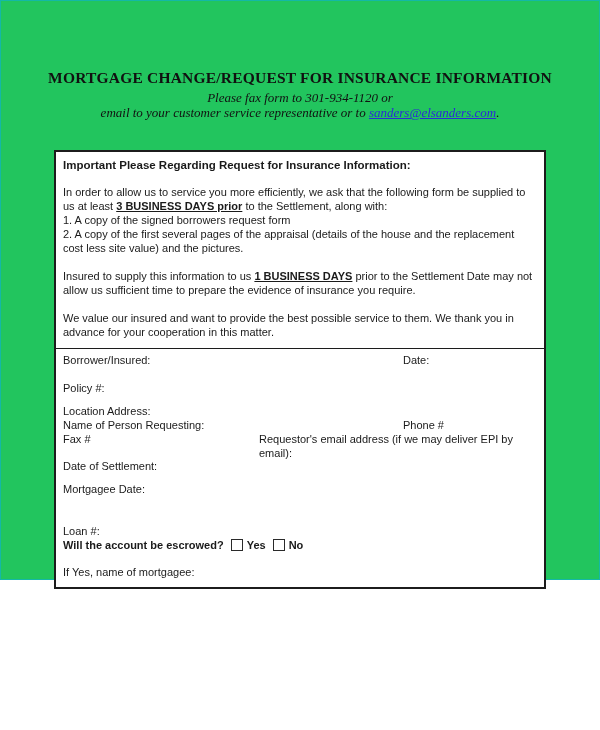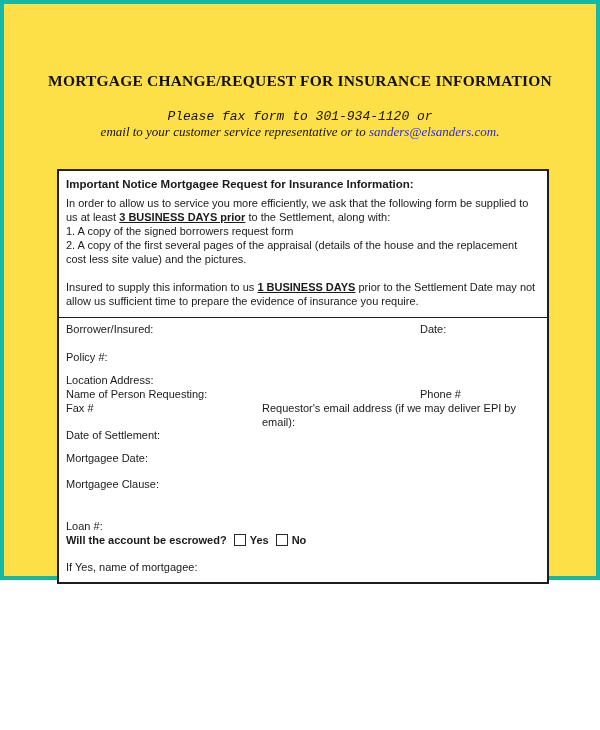--- a/index.html
+++ b/index.html
@@ -6,22 +6,22 @@
   html, body { background: #ffffff; }
   body {
     width: 600px; height: 730px;
     font-family: "Liberation Sans", sans-serif;
     color: #1a1a1a;
     position: relative;
     overflow: hidden;
   }
   .page {
     width: 600px; height: 580px;
-    border: 4px solid #14b8a6;
-    background: #fde047;
+    border: 1px solid #14b8a6;
+    background: #22c55e;
     position: relative;
   }
   
   .doc-header {
     padding-top: 68px;
     text-align: center;
     font-family: "Liberation Serif", serif;
   }
   .doc-title {
     font-size: 15.5px;
@@ -29,23 +29,24 @@
     letter-spacing: 0.2px;
     line-height: 18px;
     color: #111;
   }
   .doc-sub {
     font-style: italic;
     font-size: 13px;
     line-height: 15px;
     color: #111;
   }
-  .doc-sub.first { margin-top: 19px; font-family: Liberation Mono, monospace; }
+  .doc-sub.first { margin-top: 3px; }
   .email-link {
     color: #2b2bd5;
+    text-decoration: underline;
     cursor: pointer;
     font-style: italic;
     margin-top: 28px;
   }
   
   .form-box {
     margin: 30px 0 0 53px;
     width: 492px;
     border: 2px solid #1c1c1c;
     background: #fff;
@@ -55,30 +56,30 @@
   }
   .notice-section {
     padding: 6px 8px 9px 7px;
     border-bottom: 1px solid #1c1c1c;
   }
   .notice-heading {
     font-size: 11.5px;
     font-weight: bold;
     line-height: 15px;
   }
-  .para { margin-top: 4px; }
+  .para { margin-top: 12px; }
   .para.tight { margin-top: 0; }
   .bu {
     font-weight: bold;
     text-decoration: underline;
   }
   
   .form-section { padding: 4px 8px 8px 7px; }
   .frow { position: relative; min-height: 14px; }
-  .col2 { position: absolute; left: 354px; top: 0; }
+  .col2 { position: absolute; left: 340px; top: 0; }
   .col2.email-col { left: 196px; }
   .mt14 { margin-top: 14px; }
   .mt13 { margin-top: 13px; }
   .mt12 { margin-top: 12px; }
   .mt9  { margin-top: 9px; }
   .mt8  { margin-top: 0; }
   .mt28 { margin-top: 28px; }
   .checkbox {
     display: inline-block;
     width: 12px; height: 12px;
@@ -97,25 +98,26 @@
 
   <div class="doc-header">
     <div class="doc-title">MORTGAGE CHANGE/REQUEST FOR INSURANCE INFORMATION</div>
     <div class="doc-sub first">Please fax form to 301-934-1120 or</div>
     <div class="doc-sub"><span>email to your customer service representative or to </span><a class="email-link">sanders@elsanders.com</a><span>.</span></div>
   </div>
 
   <div class="form-box">
 
     <div class="notice-section">
-      <div class="notice-heading">Important Notice Mortgagee Request for Insurance Information:</div>
+      <div class="notice-heading">Important Please Regarding Request for Insurance Information:</div>
       <div class="para"><span>In order to allow us to service you more efficiently, we ask that the following form be supplied to us at least </span><span class="bu">3 BUSINESS DAYS prior</span><span> to the Settlement, along with:</span></div>
       <div class="para tight">1.  A copy of the signed borrowers request form</div>
       <div class="para tight">2.  A copy of the first several pages of the appraisal (details of the house and the replacement cost less site value) and the pictures.</div>
       <div class="para mt14"><span>Insured to supply this information to us </span><span class="bu">1 BUSINESS DAYS</span><span> prior to the Settlement Date may not allow us sufficient time to prepare the evidence of insurance you require.</span></div>
+      <div class="para mt14">We value our insured and want to provide the best possible service to them.  We thank you in advance for your cooperation in this matter.</div>
     </div>
 
     <div class="form-section">
 
       <div class="frow">
         <span>Borrower/Insured:</span>
         <span class="col2">Date:</span>
       </div>
 
       <div class="frow mt14">
@@ -137,23 +139,20 @@
       </div>
 
       <div class="frow mt13">
         <span>Date of Settlement:</span>
       </div>
 
       <div class="frow mt9">
         <span>Mortgagee Date:</span>
       </div>
 
-      <div class="frow mt12">
-        <span>Mortgagee Clause:</span>
-      </div>
 
       <div class="frow mt28">
         <span>Loan #:</span>
       </div>
 
       <div class="frow cbrow mt8">
         <span>Will the account be escrowed?</span><span class="checkbox"></span><span>Yes</span><span class="checkbox"></span><span>No</span>
       </div>
 
 

